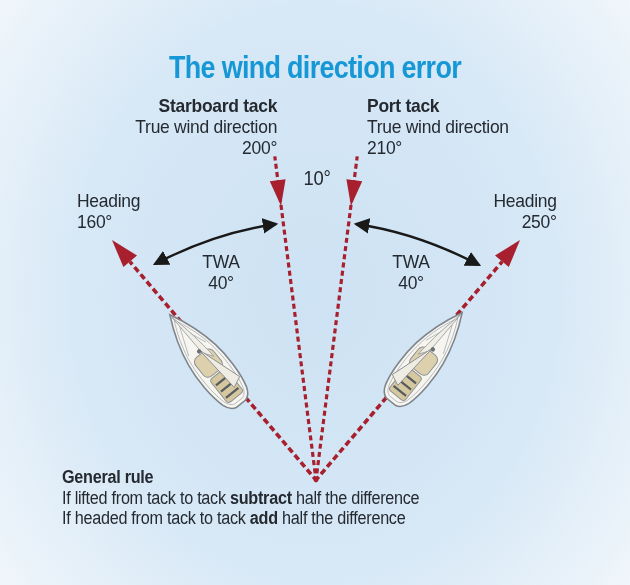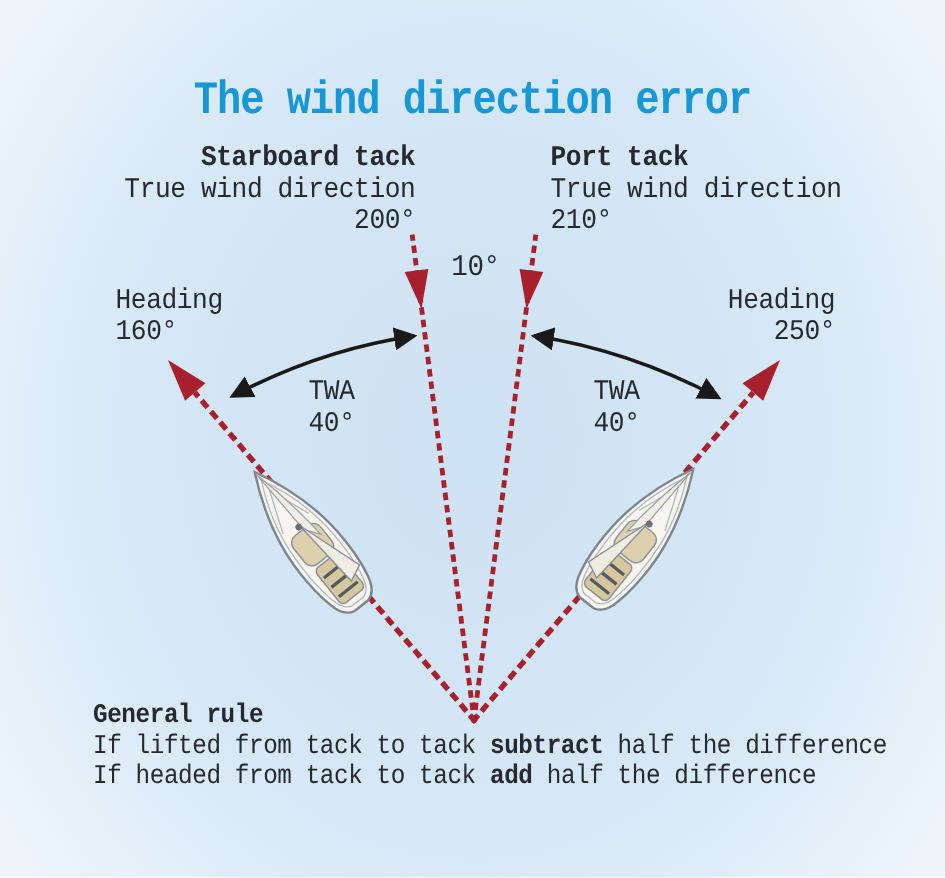--- a/index.html
+++ b/index.html
@@ -1,20 +1,20 @@
 <!DOCTYPE html>
 <html><head>
 <meta charset="utf-8">
 <style>
   html,body{margin:0;padding:0;}
   .canvas{
     position:relative;
     width:630px;height:585px;
     overflow:hidden;
-    font-family:Liberation Mono, monospace;
+    font-family:Liberation Sans, sans-serif;
     color:#252a31;
     background:
       radial-gradient(75% 95% at 50% 50%,
         #cde2f3 0%, #d7e8f6 50%, #f0f6fb 85%, #ffffff 100%);
   }
   svg.diagram{position:absolute;inset:0;}
   .lbl{position:absolute;font-size:19px;line-height:21px;letter-spacing:-0.3px;transform:scaleX(.92);}
   .lbl.left{transform-origin:0 50%;text-align:left;}
   .lbl.right{transform-origin:100% 50%;text-align:right;}
   .lbl.center{transform-origin:50% 50%;text-align:center;}

